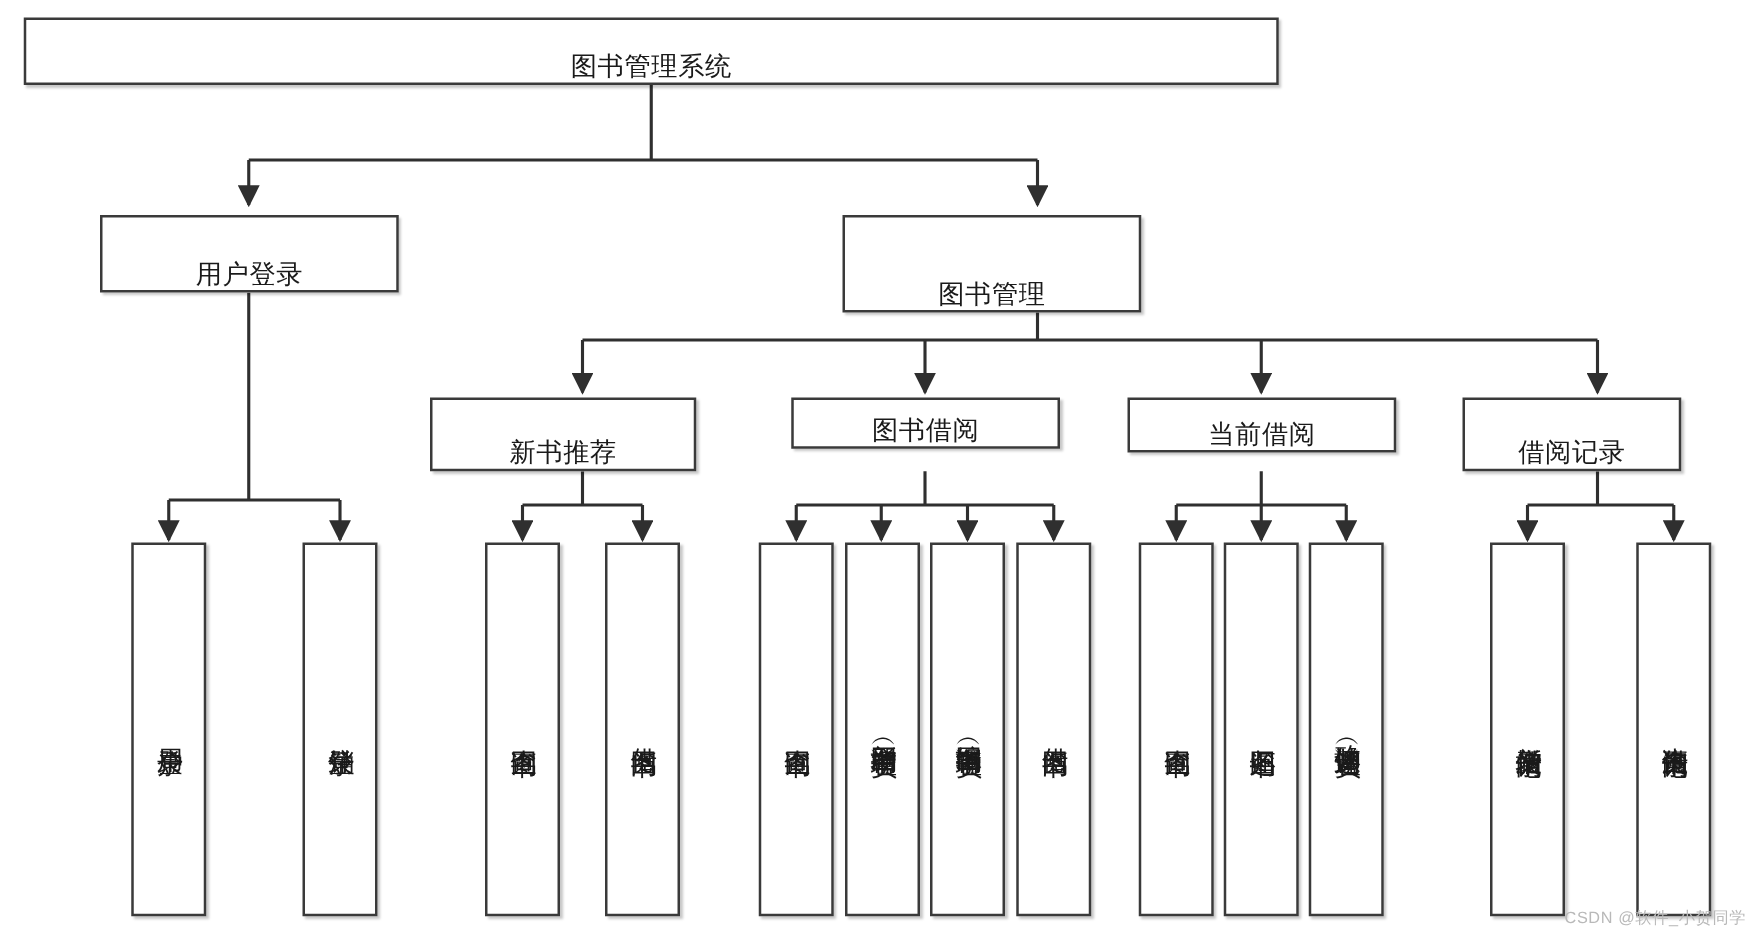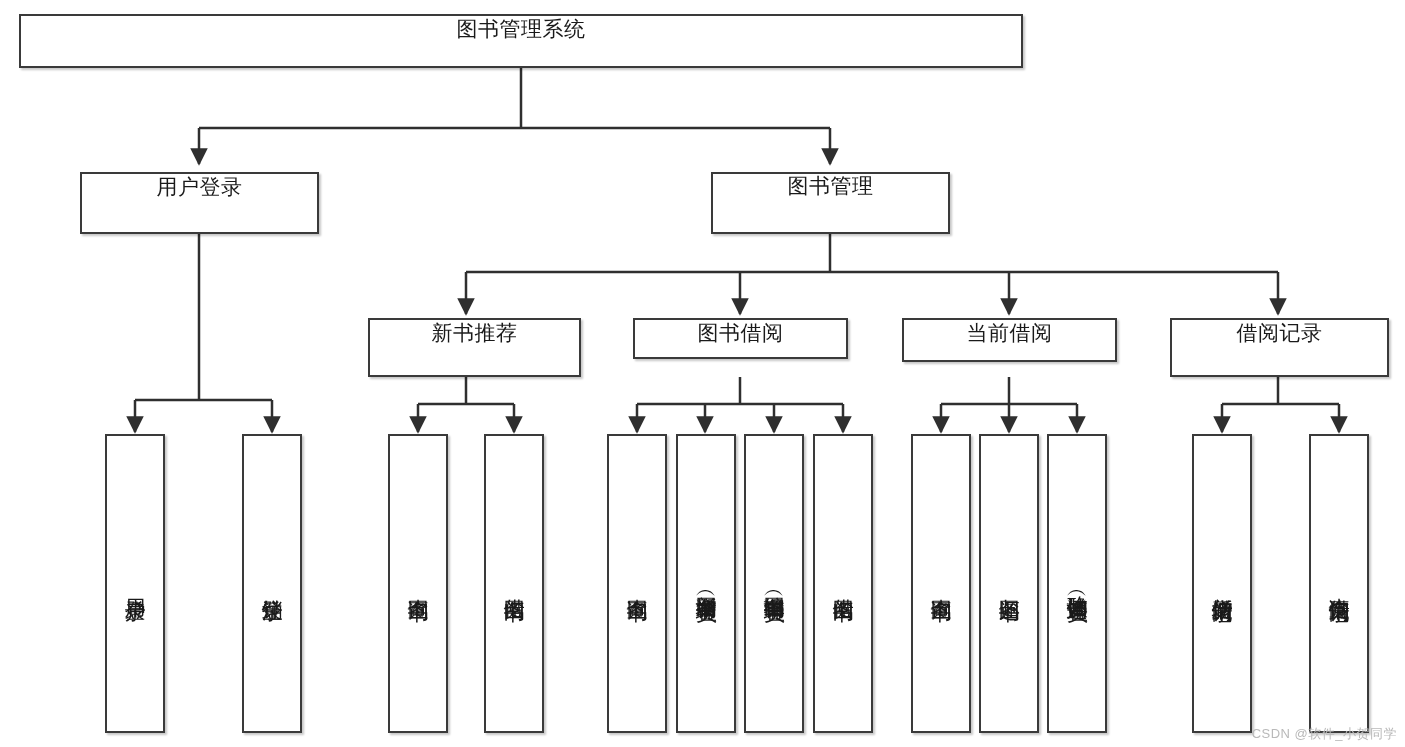--- a/index.html
+++ b/index.html
@@ -25,21 +25,21 @@
     height: 747px;
     pointer-events: none;
   }
   .node {
     position: absolute;
     box-sizing: border-box;
     background: #ffffff;
     border: 2px solid #3a3a3a;
     box-shadow: 2px 2px 2px rgba(0,0,0,0.22);
     display: flex;
-    align-items: flex-start;
+    align-items: flex-end;
     justify-content: center;
     color: #1a1a1a;
     overflow: hidden;
   }
   .node.horizontal {
     font-size: 21px;
     letter-spacing: 0.5px;
     line-height: 1.2;
     text-align: center;
   }
@@ -126,34 +126,34 @@
     </g>
   </svg>
 
   <div class="node horizontal" style="left:19px; top:14px; width:1004px; height:54px;">
     <span>图书管理系统</span>
   </div>
 
   <div class="node horizontal" style="left:80px; top:172px; width:239px; height:62px;">
     <span>用户登录</span>
   </div>
-  <div class="node horizontal" style="left:711px; top:172px; width:239px; height:62px;font-family:Liberation Serif, serif;">
+  <div class="node horizontal" style="left:674px; top:172px; width:239px; height:78px;">
     <span>图书管理</span>
   </div>
 
-  <div class="node horizontal" style="left:368px; top:318px; width:213px; height:59px;">
+  <div class="node horizontal" style="left:344px; top:318px; width:213px; height:59px;">
     <span>新书推荐</span>
   </div>
   <div class="node horizontal" style="left:633px; top:318px; width:215px; height:41px;">
     <span>图书借阅</span>
   </div>
   <div class="node horizontal" style="left:902px; top:318px; width:215px; height:44px;">
     <span>当前借阅</span>
   </div>
-  <div class="node horizontal" style="left:1170px; top:318px; width:219px; height:59px;">
+  <div class="node horizontal" style="left:1170px; top:318px; width:175px; height:59px;">
     <span>借阅记录</span>
   </div>
 
   <div class="node vertical" style="left:105px; top:434px; width:60px; height:299px;">
     <span class="vtext">用户登录</span>
   </div>
   <div class="node vertical" style="left:242px; top:434px; width:60px; height:299px;">
     <span class="vtext">注销登录</span>
   </div>
 

